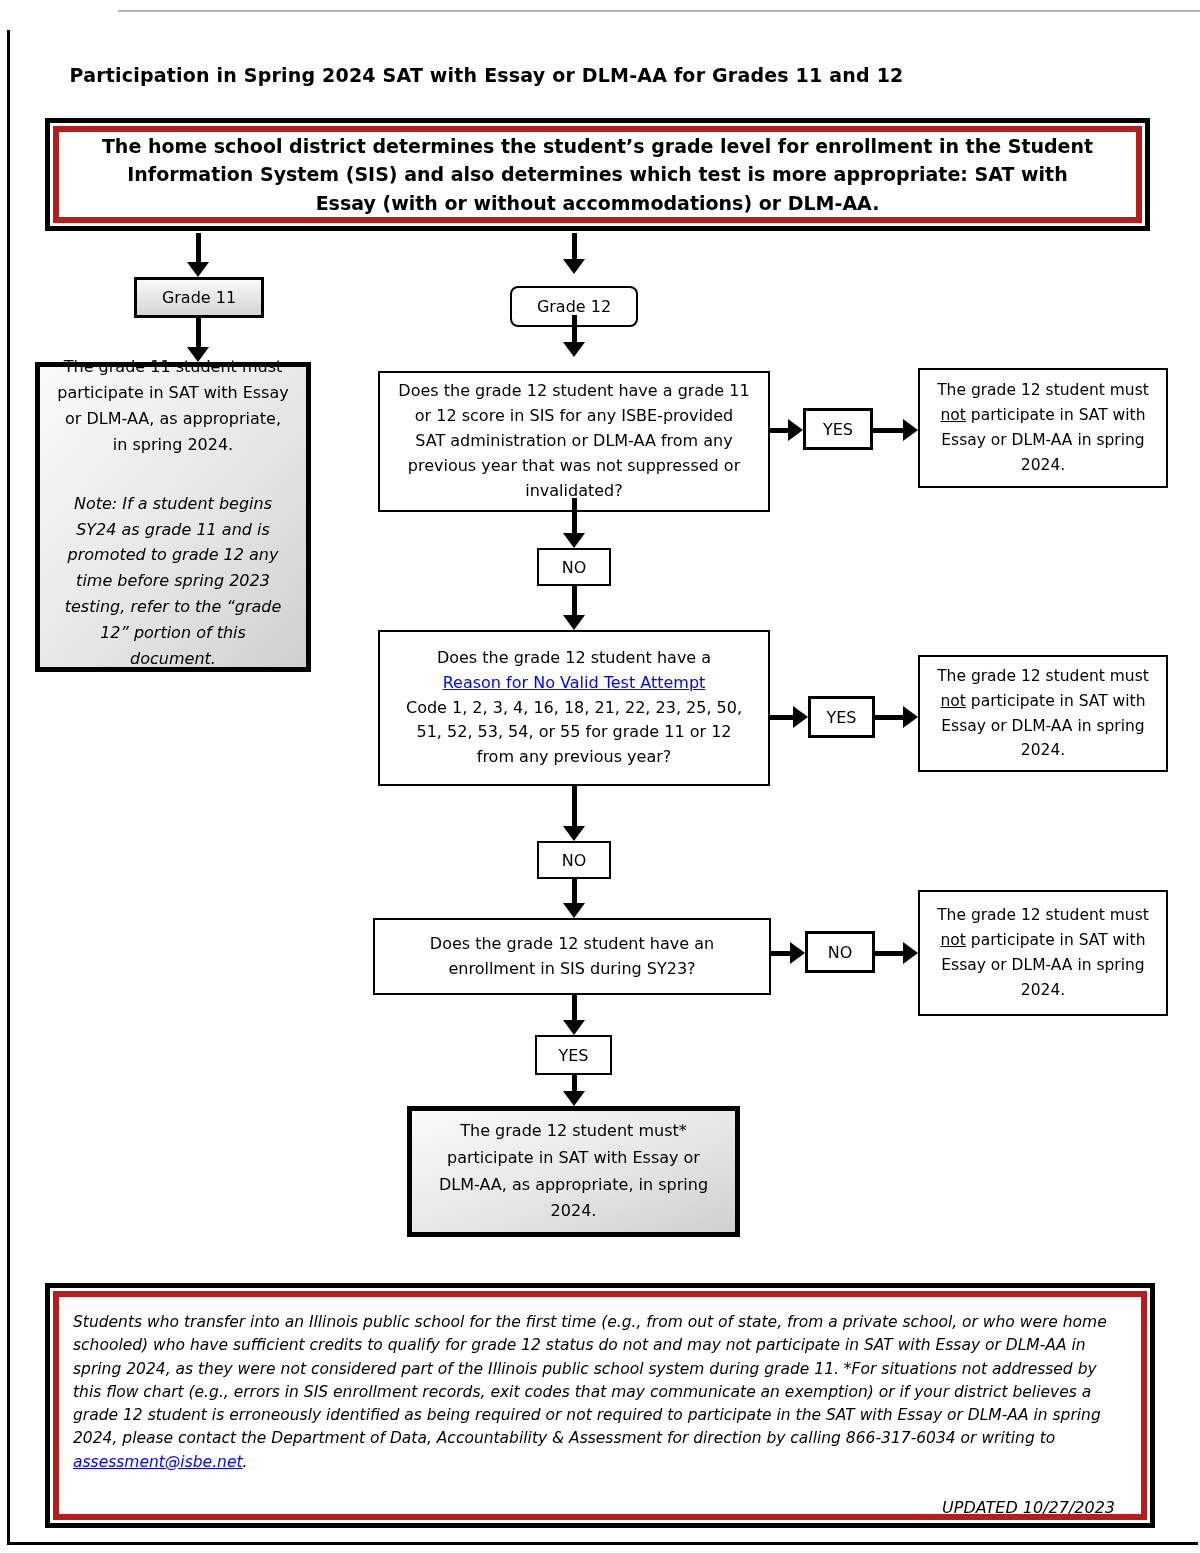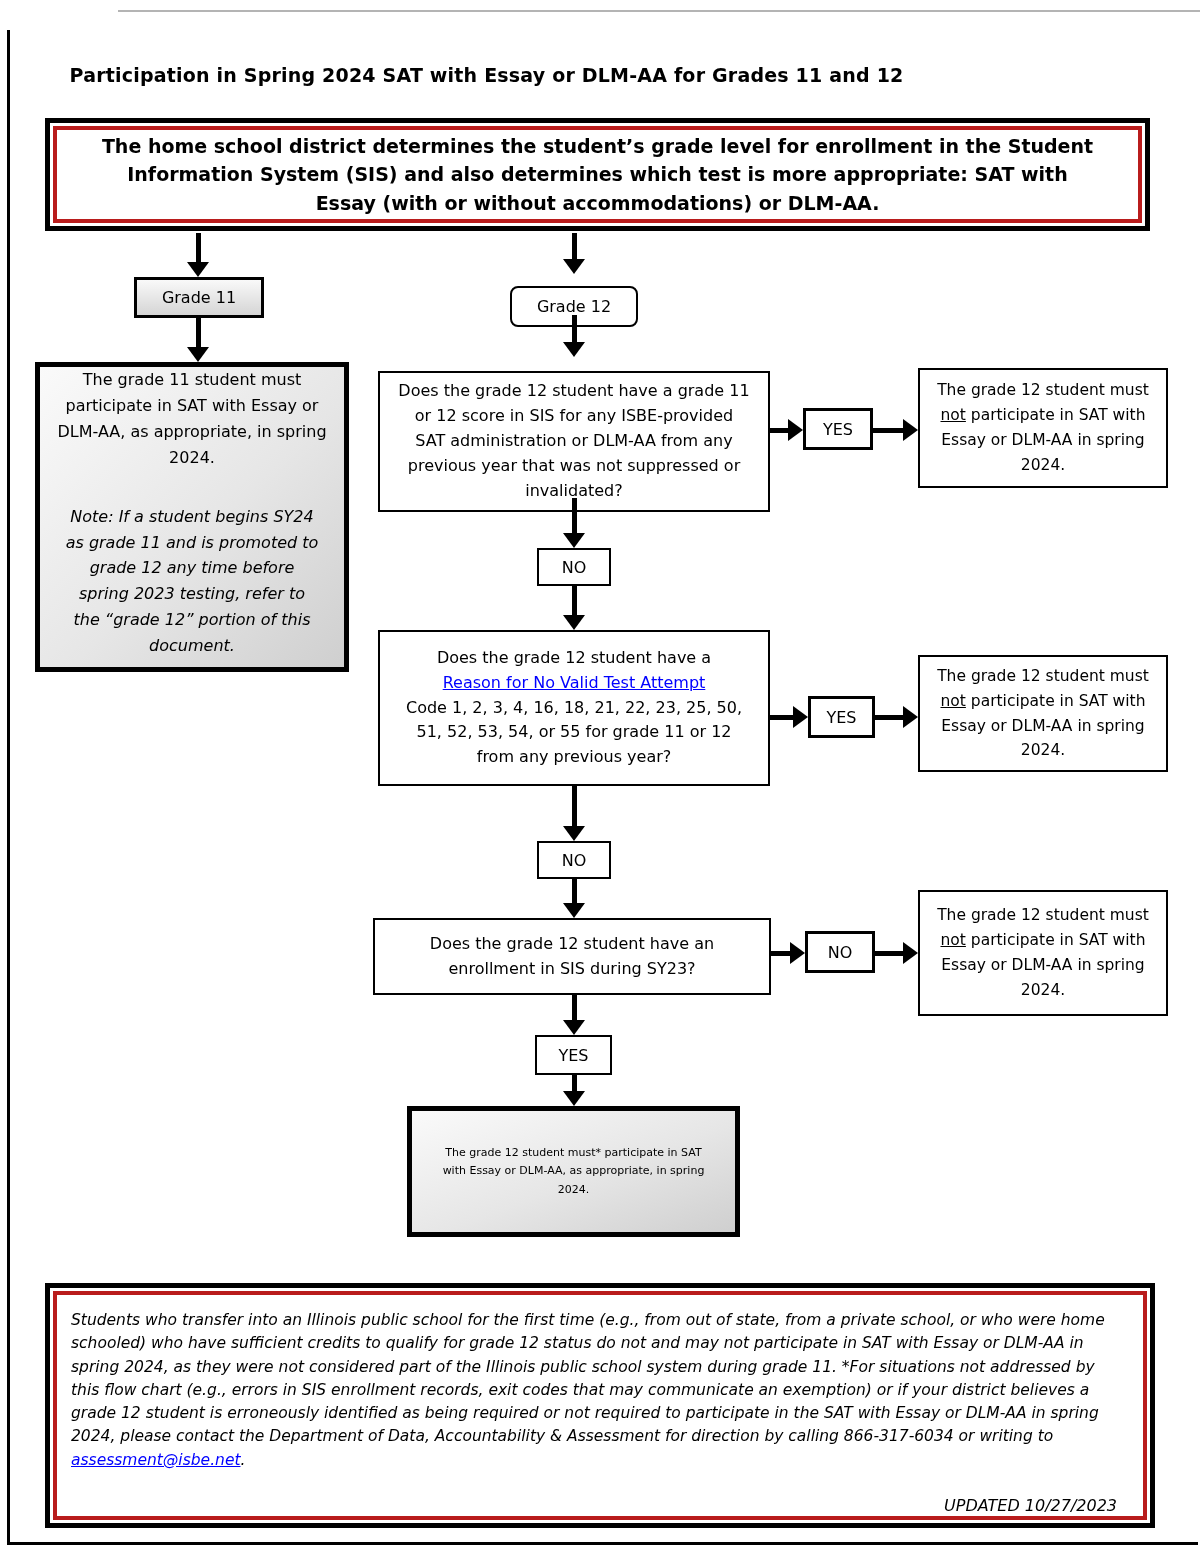--- a/index.html
+++ b/index.html
@@ -7,37 +7,37 @@
   #page { position:relative; width:1200px; height:1553px; background:#fff; overflow:hidden; }
 
   .edge { position:absolute; background:#000; }
   .edge.gray { background:#b4b4b4; }
 
   .title { position:absolute; left:0; top:64px; width:973px; text-align:center;
            font-size:19px; font-weight:bold; letter-spacing:0.2px; }
 
   
   .dbl { position:absolute; box-sizing:border-box; border:5px solid #000; background:#fff; padding:3px; }
-  .dbl-inner { box-sizing:border-box; width:100%; height:100%; border:4px solid #b91c1c;
+  .dbl-inner { box-sizing:border-box; width:100%; height:100%; border:6px solid #b91c1c;
                display:flex; flex-direction:column; justify-content:center; }
   .intro-text { text-align:center; font-weight:bold; font-size:19px; line-height:1.5; padding:0 40px; }
 
   
   .box { position:absolute; box-sizing:border-box; background:#fff; border:2px solid #000;
          display:flex; flex-direction:column; justify-content:center; text-align:center; }
   .decision { font-size:16px; line-height:1.56; padding:6px 18px; }
   .outcome  { font-size:15.5px; line-height:1.6; padding:12px 17px; }
   .small-label { font-size:16px; border-width:3px; align-items:center; }
   .grad { background:linear-gradient(to bottom right,#fafafa 0%,#e6e6e6 55%,#cfcfcf 100%); }
   .thick { border-width:5px; }
   .gradebox-grad { background:linear-gradient(to bottom,#f9f9f9,#d5d5d5); }
 
   .g11-main { font-size:16px; line-height:1.62; margin:0 0 25px 0; }
   .g11-note { font-size:16px; line-height:1.62; font-style:italic; margin:8px; }
-  .final-text { font-size:11px; line-height:1.66; }
+  .final-text { font-size:16px; line-height:1.66; }
 
   .u { text-decoration:underline; }
   a.link { color:#0000ff; cursor:pointer; }
 
   
   .v-arrow { position:absolute; width:22px; display:flex; flex-direction:column; align-items:center; }
   .v-arrow .shaft { width:5px; background:#000; flex:1; }
   .v-arrow .head  { width:0; height:0; border-left:11px solid transparent; border-right:11px solid transparent;
                     border-top:15px solid #000; }
   .h-arrow { position:absolute; height:22px; display:flex; align-items:center; }
@@ -83,21 +83,21 @@
 
   <div class="v-arrow" style="left:187px; top:318px; height:44px;">
       <div class="shaft"></div>
       <div class="head"></div>
     </div>
   <div class="v-arrow" style="left:563px; top:315px; height:42px;">
       <div class="shaft"></div>
       <div class="head"></div>
     </div>
 
-  <div class="box thick grad" style="left:35px; top:362px; width:314px; height:310px; padding:10px 16px;">
+  <div class="box thick grad" style="left:35px; top:362px; width:276px; height:310px; padding:10px 16px;">
     <p class="g11-main">The grade 11 student must participate in SAT with Essay or DLM-AA, as appropriate, in spring 2024.</p>
     <p class="g11-note">Note: If a student begins SY24 as grade 11 and is promoted to grade 12 any time before spring 2023 testing, refer to the “grade 12” portion of this document.</p>
   </div>
 
   <div class="box decision" style="left:378px; top:371px; width:392px; height:141px;">
     <span>Does the grade 12 student have a grade 11 or 12 score in SIS for any ISBE-provided SAT administration or DLM-AA from any previous year that was not suppressed or invalidated?</span>
   </div>
 
   <div class="h-arrow" style="left:770px; top:419px; width:33px;">
       <div class="shaft"></div>

